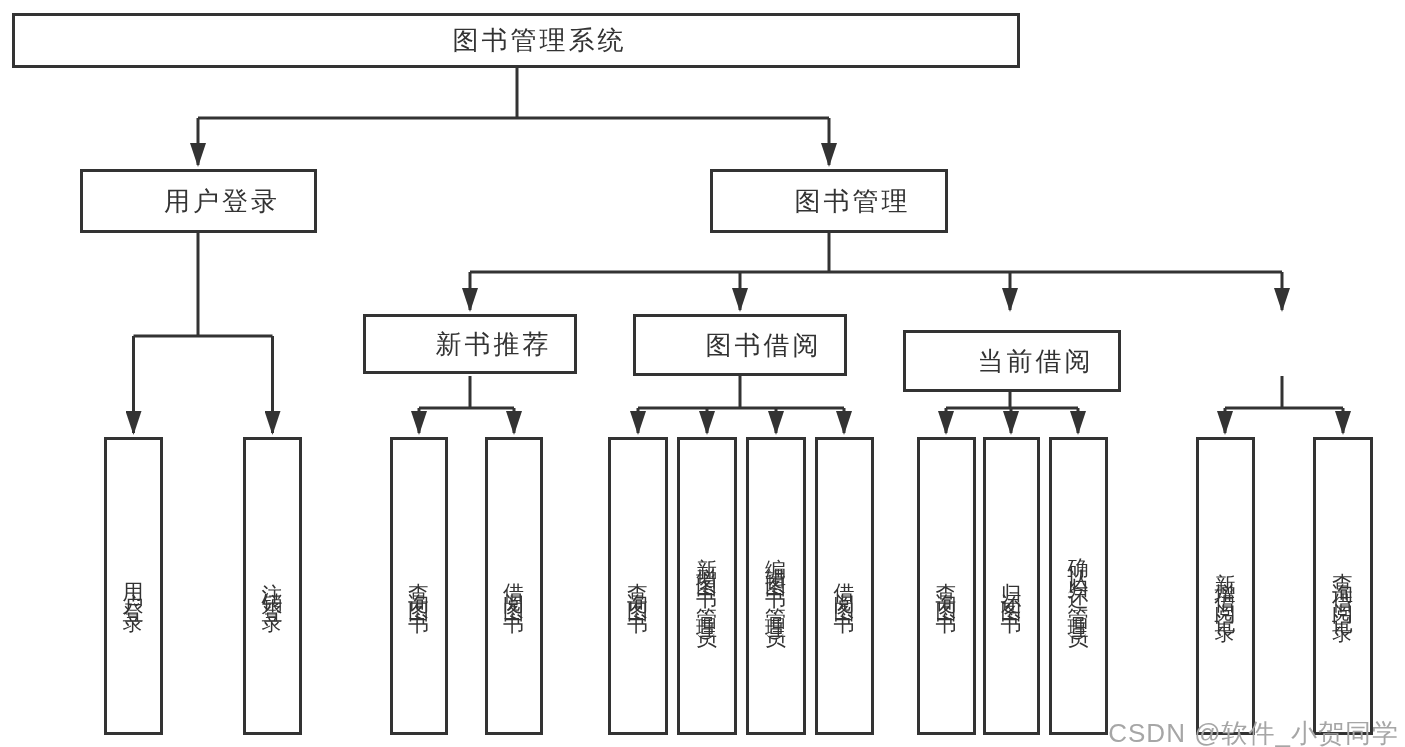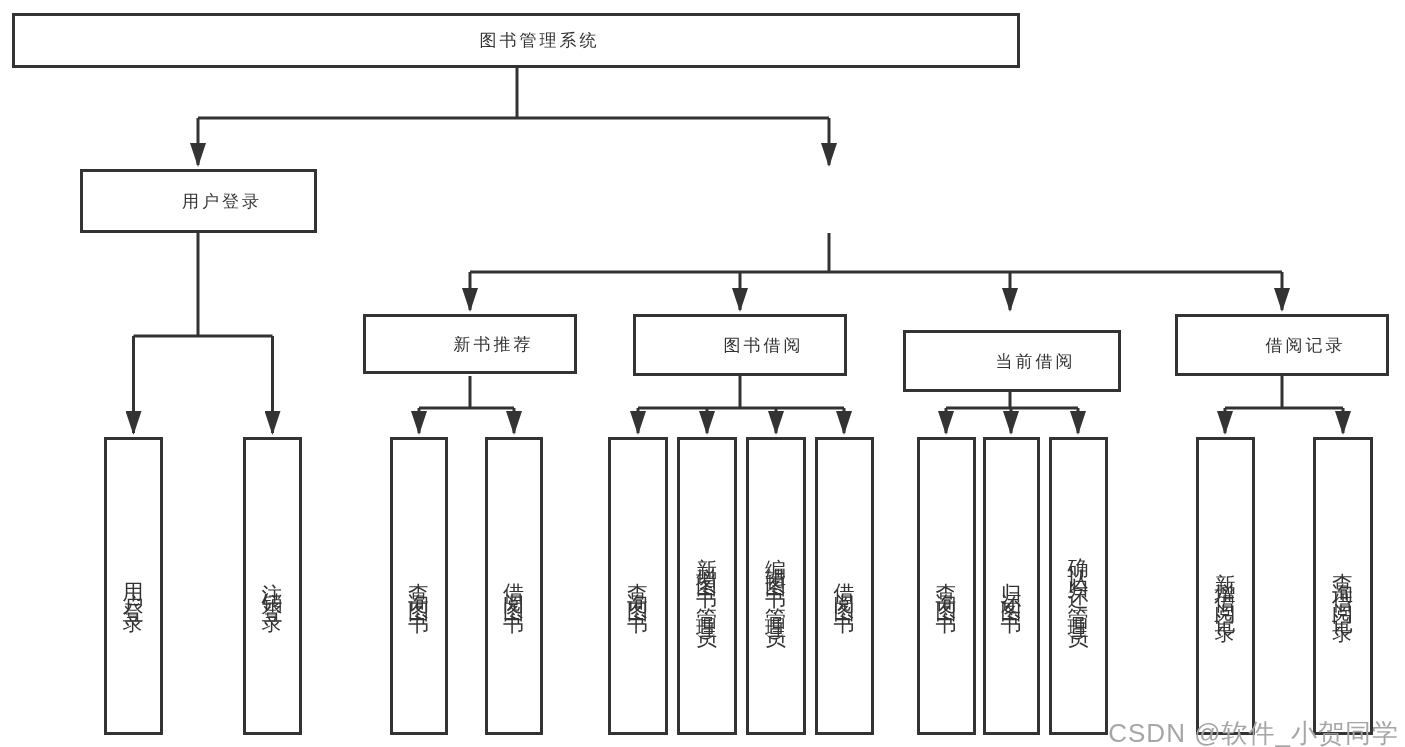--- a/index.html
+++ b/index.html
@@ -33,21 +33,21 @@
   .box {
     position: absolute;
     background: var(--box_fill);
     border: 3px solid var(--line);
     display: flex;
     align-items: center;
     justify-content: center;
     color: var(--text);
   }
   .hbox {
-    font-size: 17px;
+    font-size: 26px;
     letter-spacing: 3px;
     white-space: nowrap;
     padding-left: 47px;
   }
   .vbox .vtext {
     display: block;
     writing-mode: vertical-rl;
     text-orientation: mixed;
     font-size: 21px;
     letter-spacing: 10px;
@@ -114,25 +114,25 @@
 
     <path d="M1282,376 V408"></path>
     <path d="M1225,408 H1343"></path>
     <path d="M1225,408 V433" marker-end="url(#arrow)"></path>
     <path d="M1343,408 V433" marker-end="url(#arrow)"></path>
   </svg>
 
   <div class="box hbox" style="left:12px; top:13px; width:1008px; height:55px;">图书管理系统</div>
 
   <div class="box hbox" style="left:80px; top:169px; width:237px; height:64px;">用户登录</div>
+  <div class="box hbox" style="left:710px; top:169px; width:238px; height:64px;">图书管理</div>
 
   <div class="box hbox" style="left:363px; top:314px; width:214px; height:60px;">新书推荐</div>
   <div class="box hbox" style="left:633px; top:314px; width:214px; height:62px;">图书借阅</div>
   <div class="box hbox" style="left:903px; top:314px; width:218px; height:62px;margin-top:16px;">当前借阅</div>
-  <div class="box hbox" style="left:1175px; top:314px; width:214px; height:62px;">借阅记录</div>
 
   <div class="box vbox" style="left:104px; top:437px; width:59px; height:298px;">
     <span class="vtext">用户登录</span>
   </div>
   <div class="box vbox" style="left:243px; top:437px; width:59px; height:298px;">
     <span class="vtext">注销登录</span>
   </div>
 
   <div class="box vbox" style="left:390px; top:437px; width:58px; height:298px;">
     <span class="vtext">查询图书</span>

